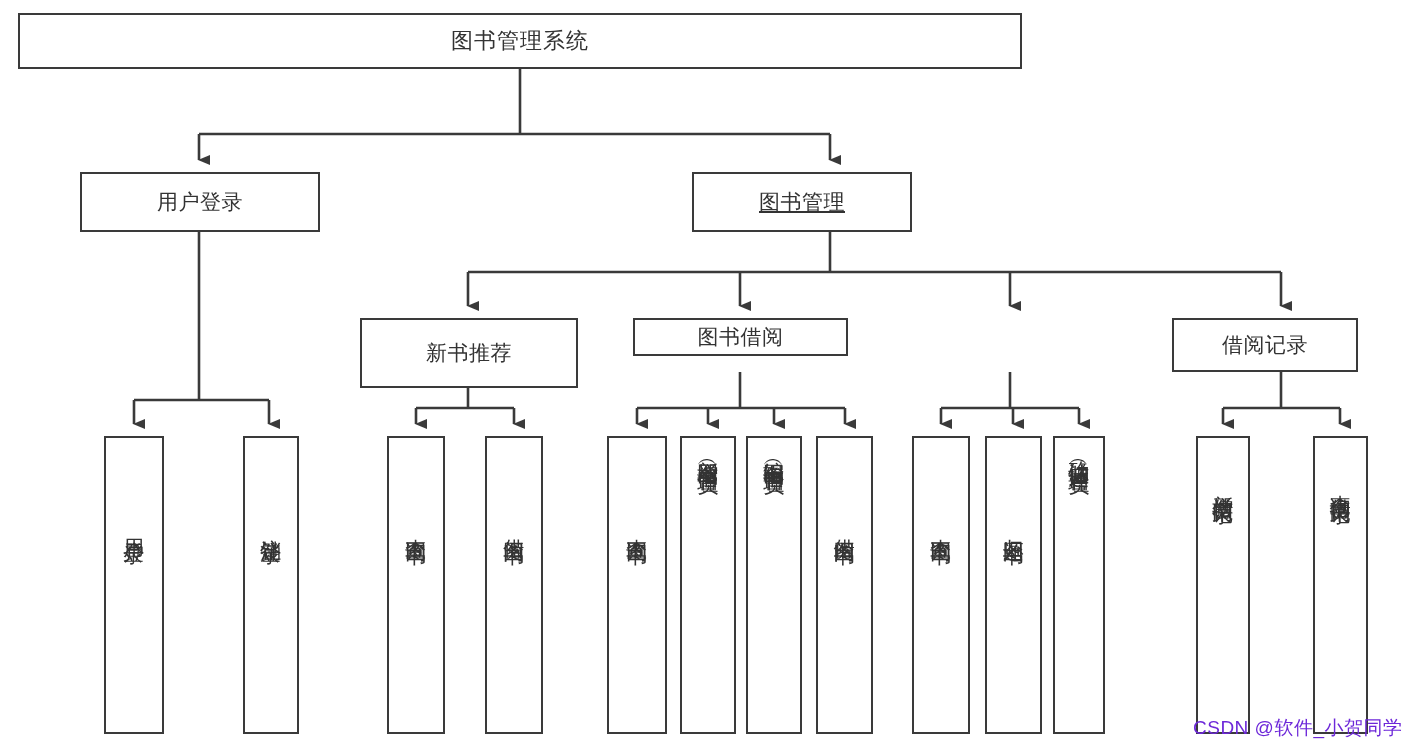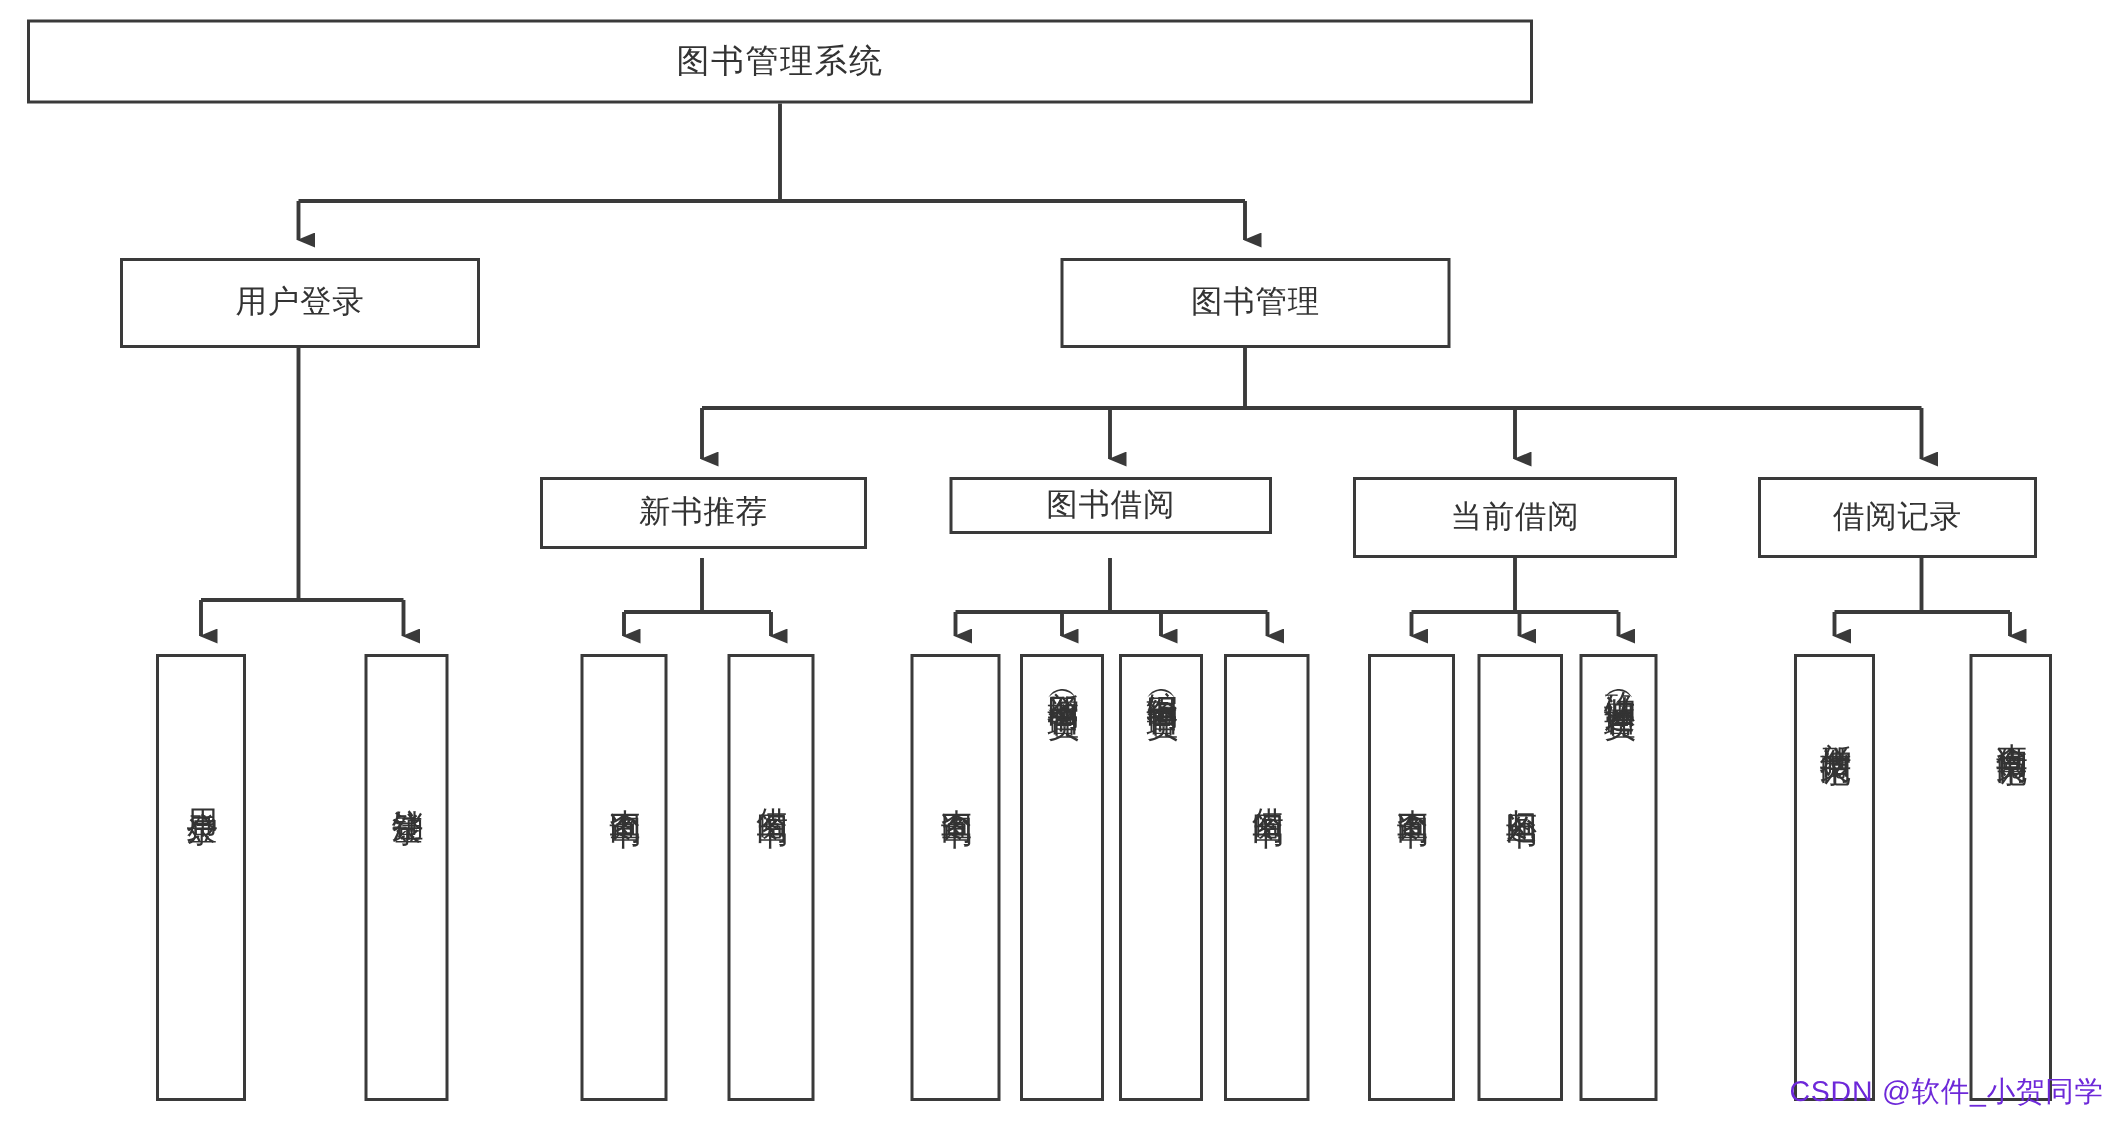--- a/index.html
+++ b/index.html
@@ -126,32 +126,29 @@
     </g>
   </svg>
 
   <div class="node root" style="left:18px; top:13px; width:1004px; height:56px;">
     <span class="lbl">图书管理系统</span>
   </div>
 
   <div class="node h" style="left:80px; top:172px; width:240px; height:60px;">
     <span class="lbl">用户登录</span>
   </div>
-  <div class="node h" style="left:707px; top:172px; width:260px; height:60px;">
+  <div class="node h" style="left:692px; top:172px; width:220px; height:60px;text-decoration:underline;">
     <span class="lbl">图书管理</span>
   </div>
 
-  <div class="node h" style="left:360px; top:318px; width:218px; height:48px;">
+  <div class="node h" style="left:360px; top:318px; width:218px; height:70px;">
     <span class="lbl">新书推荐</span>
   </div>
   <div class="node h" style="left:633px; top:318px; width:215px; height:38px;">
     <span class="lbl">图书借阅</span>
-  </div>
-  <div class="node h" style="left:902px; top:318px; width:216px; height:54px;">
-    <span class="lbl">当前借阅</span>
   </div>
   <div class="node h" style="left:1172px; top:318px; width:186px; height:54px;">
     <span class="lbl">借阅记录</span>
   </div>
 
   <div class="node v" style="left:104px; top:436px; width:60px; height:298px; padding-top:84px;">
     <span class="lbl">用户登录</span>
   </div>
   <div class="node v" style="left:243px; top:436px; width:56px; height:298px; padding-top:84px;">
     <span class="lbl">注销登录</span>

